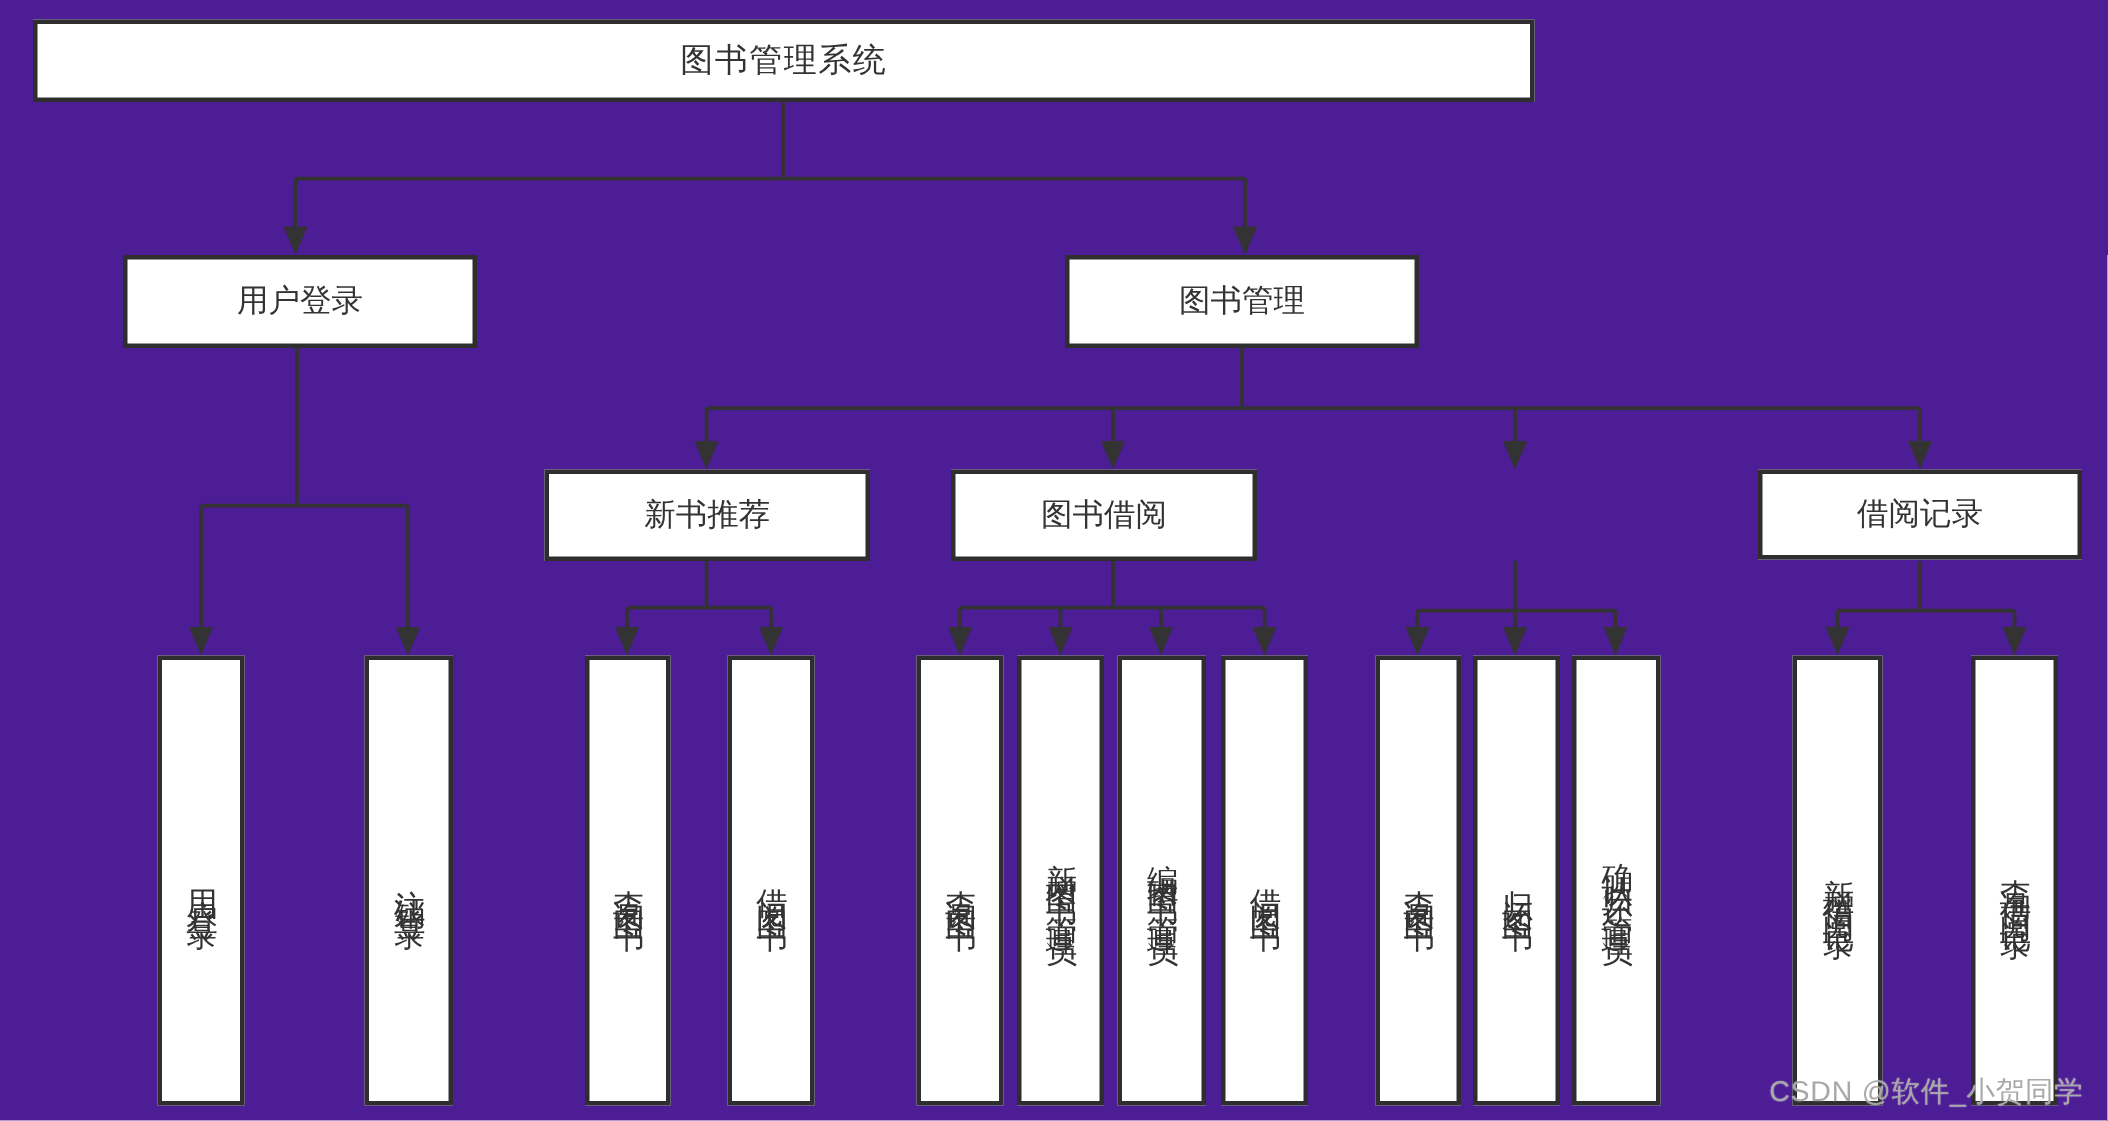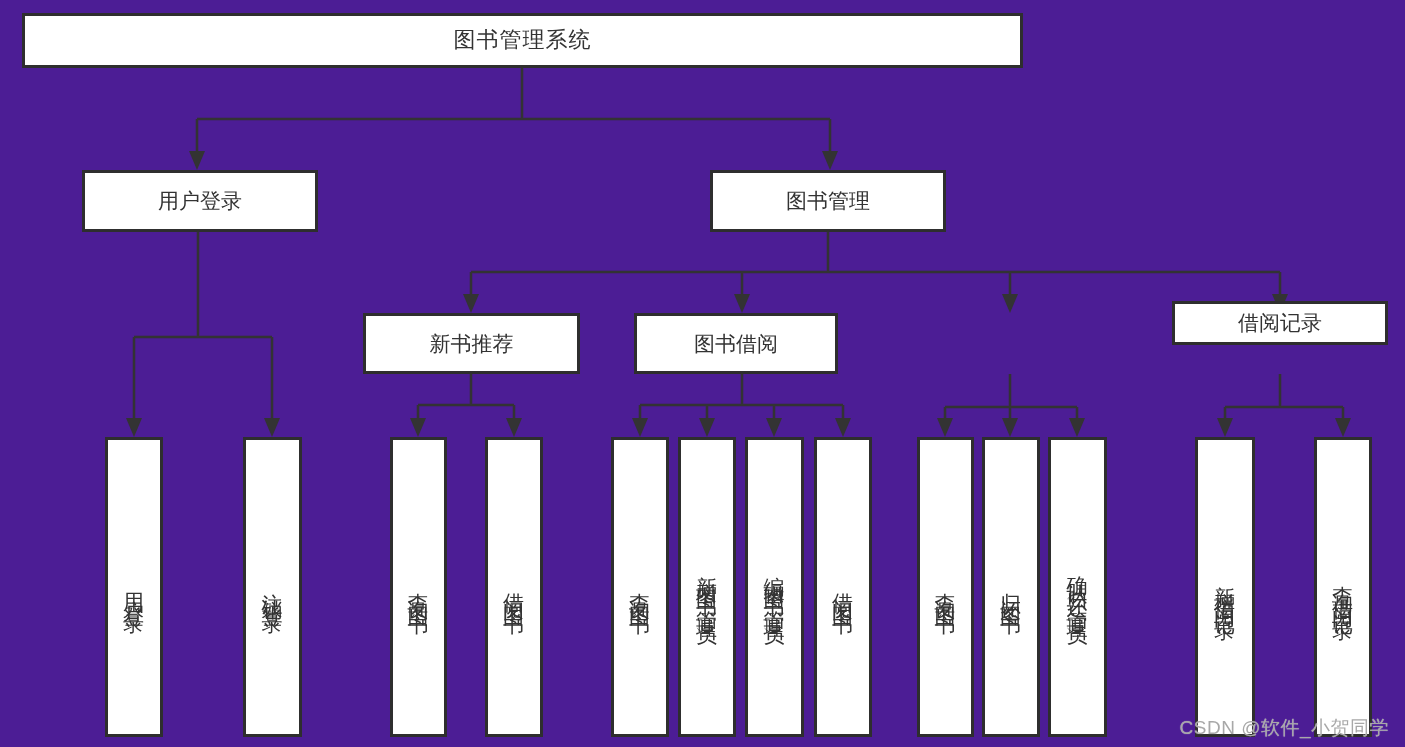--- a/index.html
+++ b/index.html
@@ -98,21 +98,21 @@
     </g>
   </svg>
 
   <div class="node root" style="left:22px; top:13px; width:1001px; height:55px;">图书管理系统</div>
 
   <div class="node" style="left:82px; top:170px; width:236px; height:62px;">用户登录</div>
   <div class="node" style="left:363px; top:313px; width:217px; height:61px;">新书推荐</div>
 
   <div class="node" style="left:710px; top:170px; width:236px; height:62px;">图书管理</div>
   <div class="node" style="left:634px; top:313px; width:204px; height:61px;">图书借阅</div>
-  <div class="node" style="left:1172px; top:301px; width:216px; height:44px;">借阅记录</div>
+  <div class="node" style="left:1172px; top:313px; width:216px; height:60px;">借阅记录</div>
 
   <div class="node leaf" style="left:105px; top:437px; width:58px; height:300px;">用户登录</div>
   <div class="node leaf" style="left:243px; top:437px; width:59px; height:300px;">注销登录</div>
 
   <div class="node leaf" style="left:390px; top:437px; width:57px; height:300px;">查询图书</div>
   <div class="node leaf" style="left:485px; top:437px; width:58px; height:300px;">借阅图书</div>
 
   <div class="node leaf" style="left:611px; top:437px; width:58px; height:300px;">查询图书</div>
   <div class="node leaf" style="left:678px; top:437px; width:58px; height:300px;">新增图书（管理员）</div>
   <div class="node leaf" style="left:745px; top:437px; width:59px; height:300px;">编辑图书（管理员）</div>

